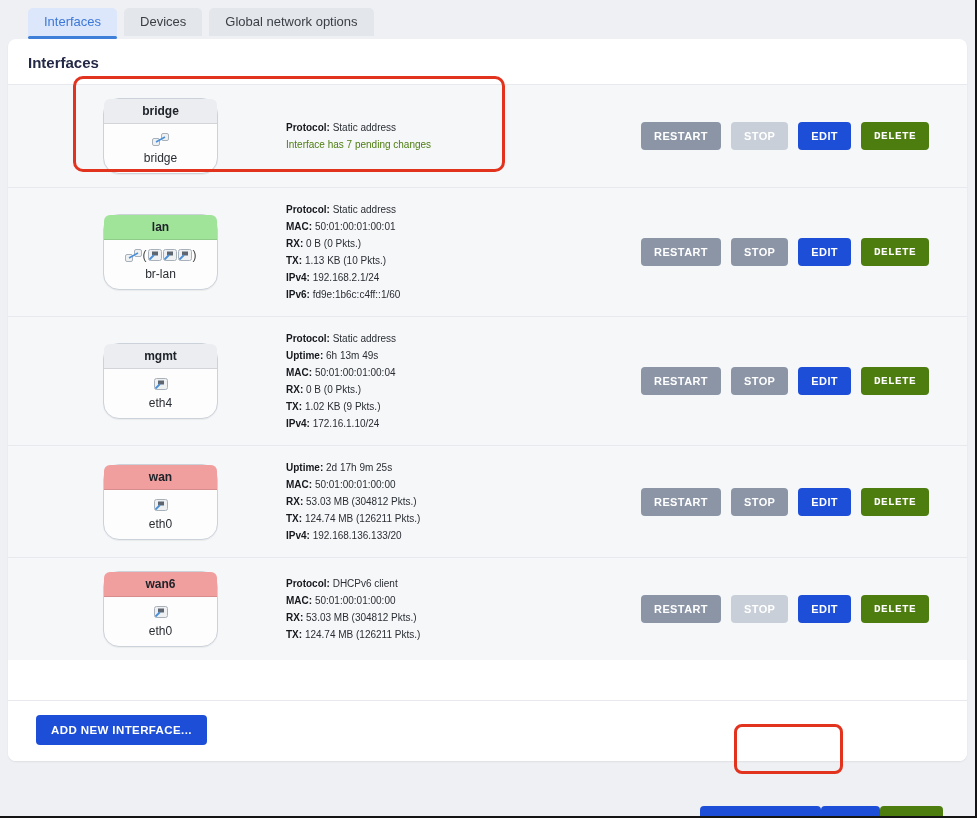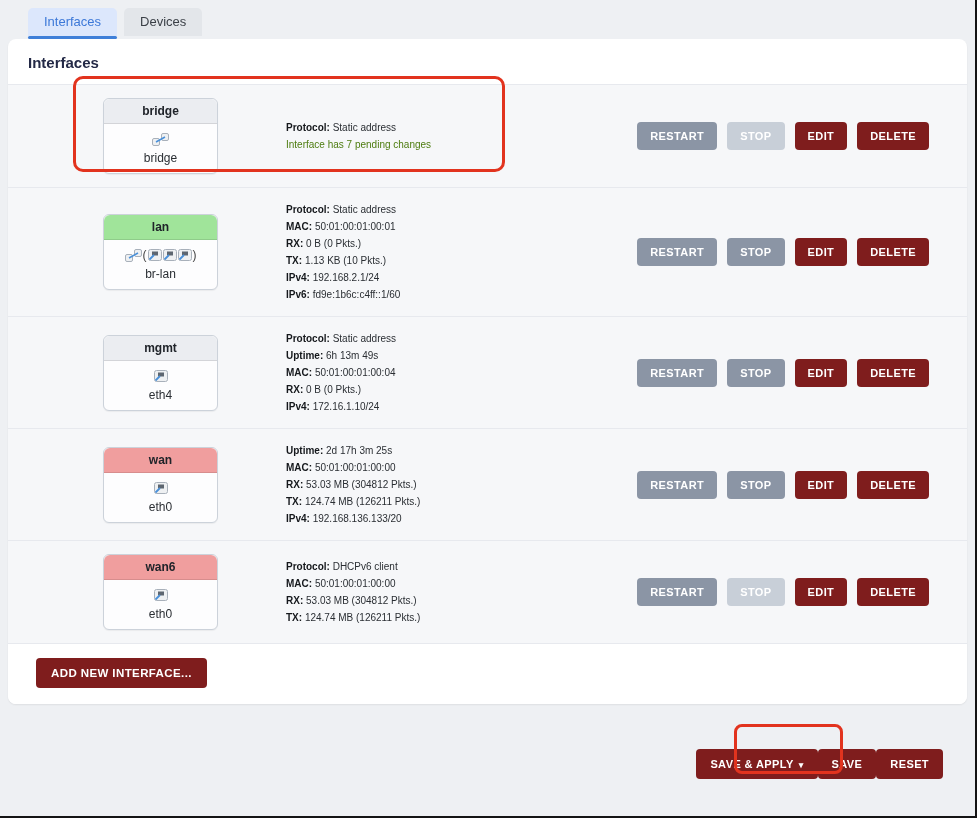--- a/index.html
+++ b/index.html
@@ -30,21 +30,21 @@
   }
   .card-title { font-size:15px; font-weight:bold; color:#232946; padding:15px 20px 13px; }
   
   .iface-row {
     display:flex; align-items:center;
     background:#f6f7f9; border-top:1px solid #e7e9ee;
     padding:13px 38px 13px 95px;
   }
   .iface-card {
     width:115px; flex:0 0 115px; background:#fdfdfe;
-    border:1px solid #ccd2da; border-radius:6px; text-align:center;
+    border:1px solid #ccd2da; border-radius:16px; text-align:center;
     box-shadow:0 1px 1px rgba(0,0,0,0.05);
   }
   .iface-card-head {
     font-size:12px; font-weight:bold; color:#20242a; padding:5px 4px;
     border-bottom:1px solid rgba(0,0,0,0.10); border-radius:6px 6px 0 0;
     background:#ebedf1;
   }
   .iface-card-head.green { background:#a0e49a; }
   .iface-card-head.red   { background:#f09e9e;text-align:center; }
   .iface-card-body { padding:6px 4px 8px; }
@@ -55,23 +55,23 @@
   .pending-link { color:#4d7c0f; cursor:pointer; }
   .iface-actions { display:flex; gap:10px; align-items:center; }
   
   .btn {
     border:none; border-radius:4px; color:#fff; font-family:inherit;
     font-size:11px; font-weight:bold; letter-spacing:0.4px;
     padding:8px 13px; cursor:pointer; white-space:nowrap;
   }
   .btn-grey { background:#8b95a5; }
   .btn-grey.disabled { background:#c8cfd8; cursor:default; }
-  .btn-blue { background:#7f1d1d; }
-  .btn-red  { background:#7f1d1d; }
-  .add-row { background:#ffffff; border-top:1px solid #e7e9ee; padding:14px 20px 16px 28px; }
+  .btn-blue { background:#1d4ed8; }
+  .btn-red  { background:#4d7c0f;font-family:Liberation Mono, monospace; }
+  .add-row { background:#ffffff; border-top:1px solid #e7e9ee; padding:14px 20px 16px 28px;margin-top:40px; }
   .btn-add { font-size:11.5px; padding:9px 15px; }
   
   .actions-bar { display:flex; justify-content:flex-end; padding:20px 32px 0 0;margin-top:25px; }
   .actions-bar .btn { padding:9px 14px; }
   .caret { font-size:9px; margin-left:5px; }
   .footer { text-align:right; padding:26px 10px 0 0; font-size:12px; }
   
   .annotation {
     position:absolute; border:3px solid #e2331e; border-radius:10px;
     pointer-events:none; background:transparent;
@@ -79,20 +79,21 @@
   #annot-bridge { left:73px; top:76px; width:432px; height:96px; }
   #annot-save   { left:734px; top:724px; width:109px; height:50px; border-radius:8px; }
   svg { display:block; }
 </style>
 </head>
 <body>
 
 <div class="tabbar">
   <div class="tab active">Interfaces</div>
   <div class="tab">Devices</div>
+  <div class="tab">Global network options</div>
 </div>
 
 <div class="card">
   <div class="card-title">Interfaces</div>
 
   <div class="iface-row">
     <div class="iface-card">
       <div class="iface-card-head">bridge</div>
       <div class="iface-card-body">
         <div class="iface-icons">
@@ -176,20 +177,21 @@
             </svg>
         </div>
         <div class="iface-dev">eth4</div>
       </div>
     </div>
     <div class="iface-details">
       <div><b>Protocol:</b> <span>Static address</span></div>
       <div><b>Uptime:</b> <span>6h 13m 49s</span></div>
       <div><b>MAC:</b> <span>50:01:00:01:00:04</span></div>
       <div><b>RX:</b> <span>0 B (0 Pkts.)</span></div>
+      <div><b>TX:</b> <span>1.02 KB (9 Pkts.)</span></div>
       <div><b>IPv4:</b> <span>172.16.1.10/24</span></div>
     </div>
     <div class="iface-actions">
       <button class="btn btn-grey">RESTART</button>
       <button class="btn btn-grey">STOP</button>
       <button class="btn btn-blue">EDIT</button>
       <button class="btn btn-red">DELETE</button>
     </div>
   </div>
 
@@ -201,21 +203,21 @@
           <svg width="14" height="12" viewBox="0 0 14 12">
               <rect x="0.5" y="0.5" width="13" height="11" rx="2" fill="#eef0f2" stroke="#a8b0ba"></rect>
               <rect x="4" y="2.5" width="6" height="4" fill="#5d6670"></rect>
               <path d="M1.5 10.5 L6 6" stroke="#4a90d9" stroke-width="1.8" fill="none"></path>
             </svg>
         </div>
         <div class="iface-dev">eth0</div>
       </div>
     </div>
     <div class="iface-details">
-      <div><b>Uptime:</b> <span>2d 17h 3m 25s</span></div>
+      <div><b>Uptime:</b> <span>2d 17h 9m 25s</span></div>
       <div><b>MAC:</b> <span>50:01:00:01:00:00</span></div>
       <div><b>RX:</b> <span>53.03 MB (304812 Pkts.)</span></div>
       <div><b>TX:</b> <span>124.74 MB (126211 Pkts.)</span></div>
       <div><b>IPv4:</b> <span>192.168.136.133/20</span></div>
     </div>
     <div class="iface-actions">
       <button class="btn btn-grey">RESTART</button>
       <button class="btn btn-grey">STOP</button>
       <button class="btn btn-blue">EDIT</button>
       <button class="btn btn-red">DELETE</button>

